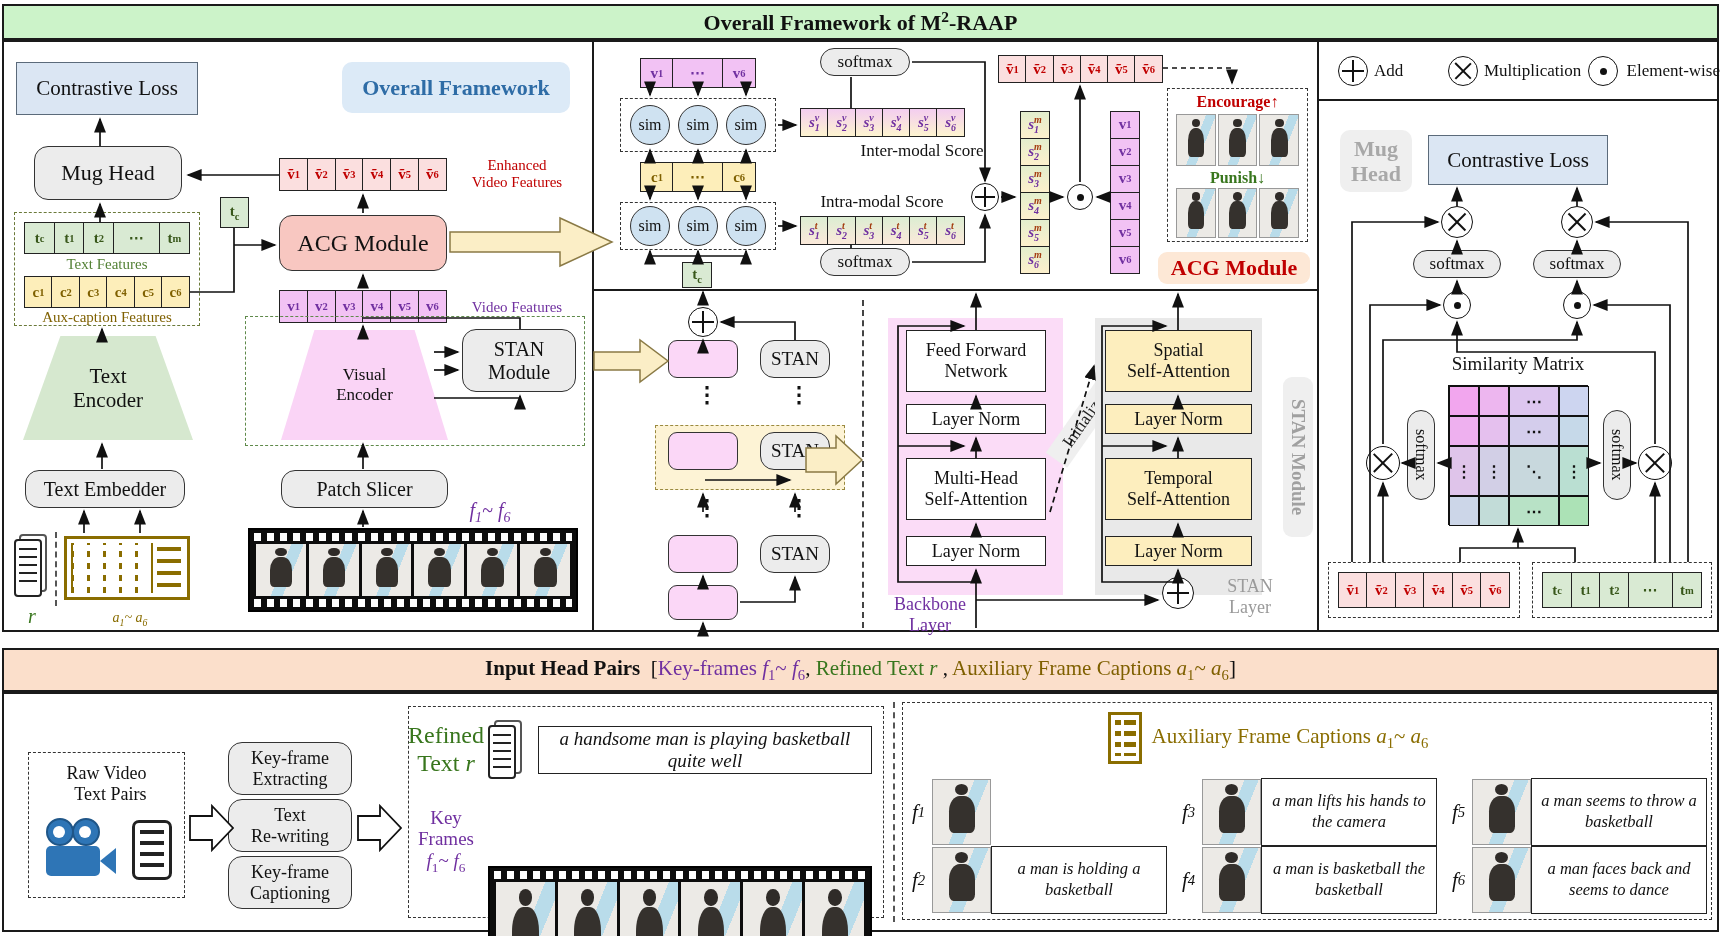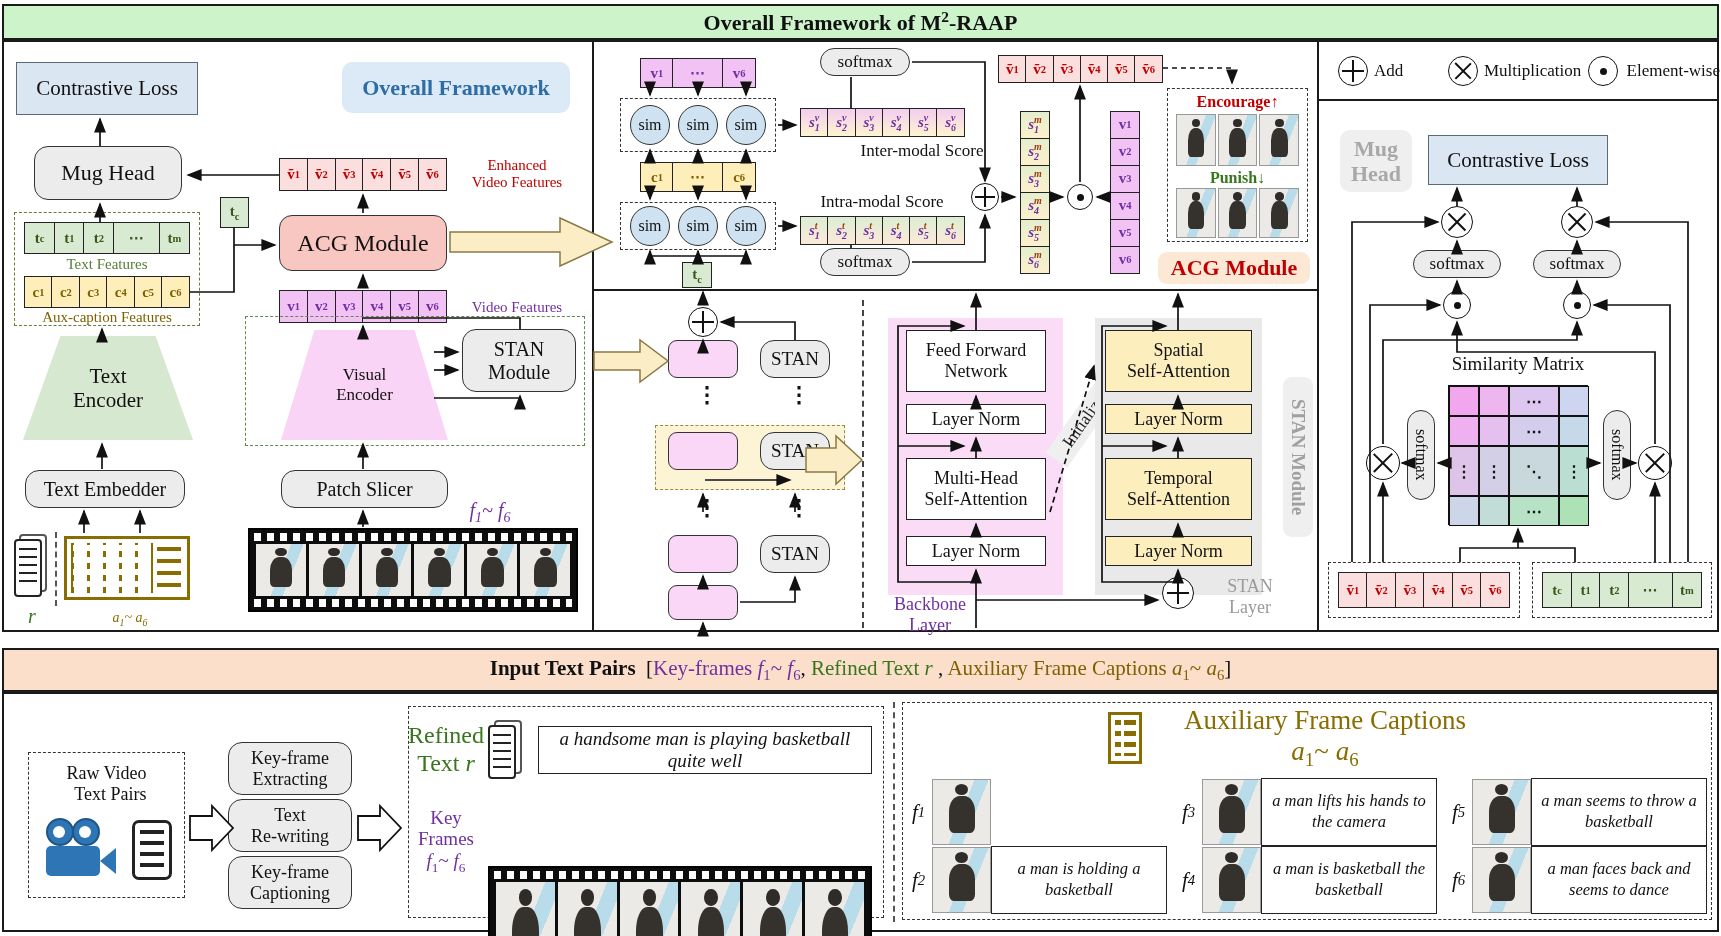--- a/index.html
+++ b/index.html
@@ -549,21 +549,21 @@
   <div class="abs dash" style="left:1532px;top:562px;width:180px;height:56px;"></div>
   <div class="abs cells" style="left:1542px;top:572px;width:160px;height:36px;">
       <div class="c gc">t<sub>c</sub></div>
       <div class="c gc">t<sub>1</sub></div>
       <div class="c gc">t<sub>2</sub></div>
       <div class="c gc dots">⋯</div>
       <div class="c gc">t<sub>m</sub></div>
     </div>
 
   <div class="abs bar peachbar ctr" style="left:2px;top:648px;width:1717px;height:44px;font-weight:normal;font-size:21px;">
-    <span><b>Input Text Pairs</b>&nbsp;&nbsp;[<span class="seg-p">Key-frames <i>f</i><sub>1</sub>~ <i>f</i><sub>6</sub></span>, <span class="seg-g">Refined Text <i>r</i></span> , <span class="seg-y">Auxiliary Frame Captions <i>a</i><sub>1</sub>~ <i>a</i><sub>6</sub></span>]</span>
+    <span><b>Input Head Pairs</b>&nbsp;&nbsp;[<span class="seg-p">Key-frames <i>f</i><sub>1</sub>~ <i>f</i><sub>6</sub></span>, <span class="seg-g">Refined Text <i>r</i></span> , <span class="seg-y">Auxiliary Frame Captions <i>a</i><sub>1</sub>~ <i>a</i><sub>6</sub></span>]</span>
   </div>
   <div class="abs panel" style="left:2px;top:692px;width:1717px;height:240px;"></div>
 
   <div class="abs dash" style="left:28px;top:752px;width:157px;height:146px;"></div>
   <div class="abs ctr lbl" style="left:32px;top:762px;width:149px;height:44px;font-size:18px;text-align:right;">
       <span>Raw Video<br>Text Pairs</span>
     </div>
 
   <div class="abs" style="left:44px;top:816px;width:76px;height:66px;">
     <div class="abs" style="left:2px;top:2px;width:28px;height:28px;border-radius:50%;background:#2e75b6;border:2px solid #1f5688;"></div>
@@ -614,21 +614,21 @@
       </div>
     </div>
 
   <div class="abs" style="left:893px;top:702px;width:0;height:220px;border-left:2px dashed #555;"></div>
   <div class="abs dash" style="left:902px;top:702px;width:810px;height:218px;"></div>
 
   <div class="abs" style="left:1108px;top:712px;width:34px;height:52px;border:3px solid #8a6d00;background:#fff;">
     <div class="abs" style="left:4px;top:5px;width:6px;height:36px;background:repeating-linear-gradient(#8a6d00 0 5px,transparent 5px 11px);"></div>
     <div class="abs" style="left:13px;top:5px;width:12px;height:36px;background:repeating-linear-gradient(#8a6d00 0 5px,transparent 5px 11px);"></div>
   </div>
-  <div class="abs ctr" style="left:1165px;top:722px;width:320px;height:32px;color:#8a6d00;font-size:27px;justify-content:flex-end;">
+  <div class="abs ctr" style="left:1130px;top:722px;width:320px;height:32px;color:#8a6d00;font-size:21px;justify-content:center;">
       <span>Auxiliary Frame Captions <i>a</i><sub>1</sub>~ <i>a</i><sub>6</sub></span>
     </div>
 
   <div class="abs" style="left:905px;top:778px;width:802px;height:136px;display:grid;grid-auto-flow:column;grid-template-rows:1fr 1fr;grid-template-columns:1fr 1fr 1fr;column-gap:8px;">
       <div class="cap-group">
         <div class="cap-f">f<sub>1</sub></div>
         <div class="cap-thumb thumb"></div>
       </div>
       <div class="cap-group">
         <div class="cap-f">f<sub>2</sub></div>

